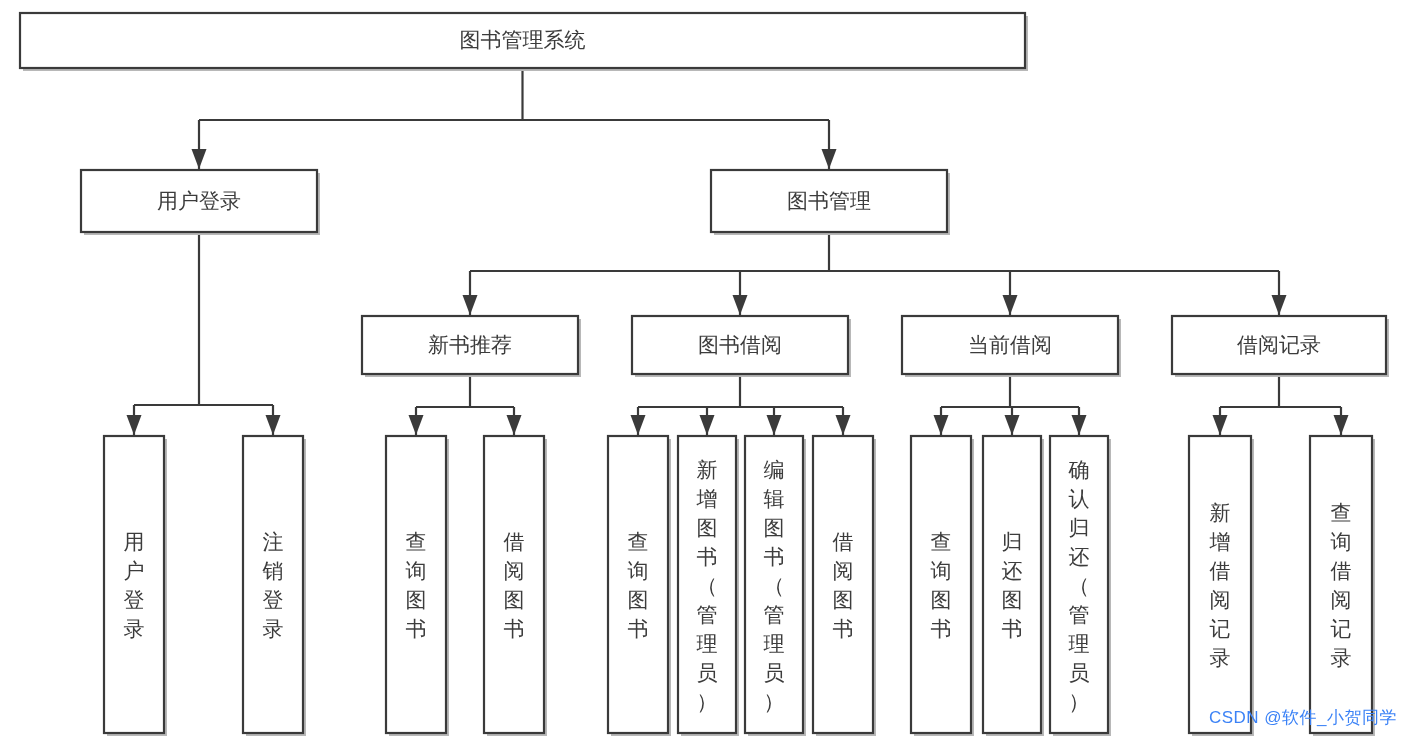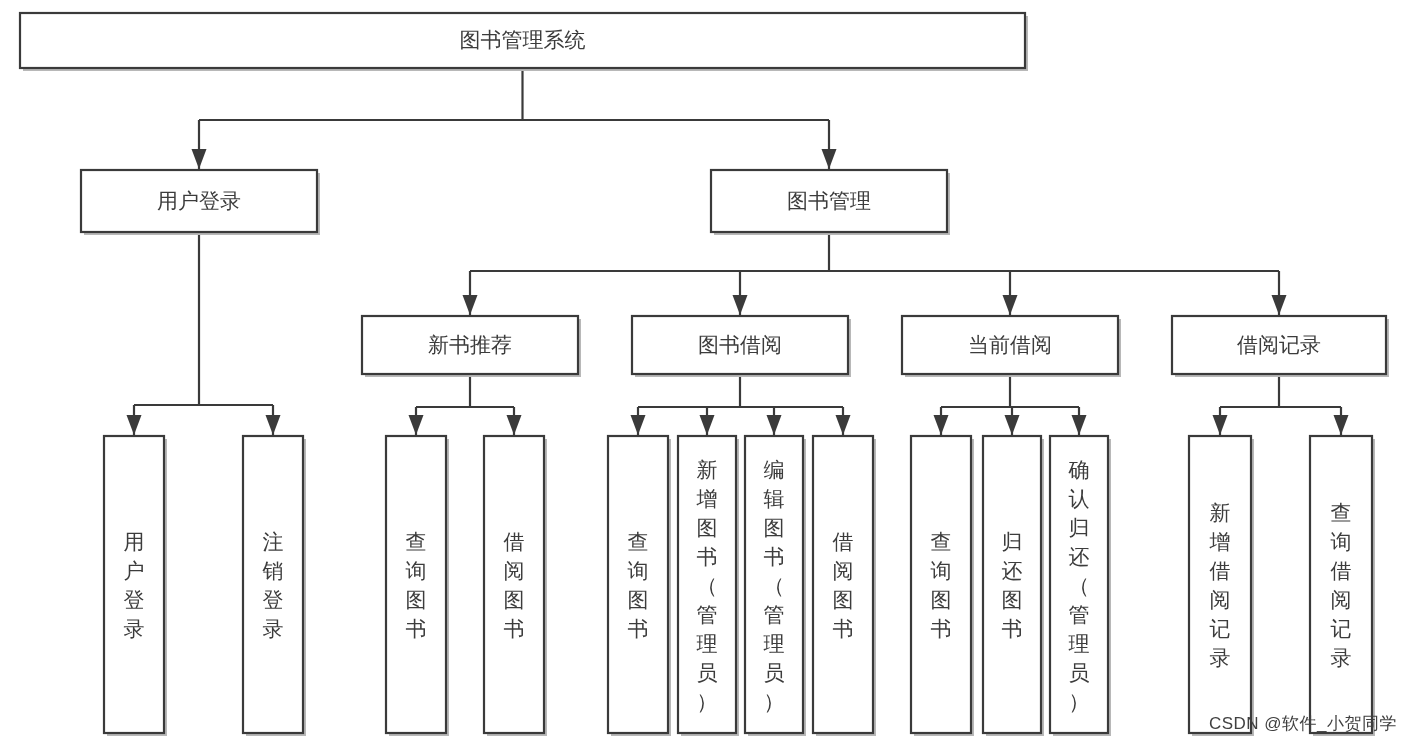--- a/index.html
+++ b/index.html
@@ -50,24 +50,24 @@
     stroke-width: 2.2;
     fill: none;
   }
   .edge-arrow {
     fill: #3a3a3a;
     stroke: none;
   }
   .watermark {
     position: absolute;
     right: 8px;
-    bottom: 12px;
+    bottom: 18px;
     font-family: "Liberation Sans", "DejaVu Sans", sans-serif;
     font-size: 17px;
-    color: #404040;
+    color: #3b82f6;
     letter-spacing: 0.5px;
     white-space: pre;
     pointer-events: none;
   }
 </style>
 </head>
 <body>
 
 <div id="chart-root">
   <svg id="diagram-svg" width="1405" height="747" viewBox="0 0 1405 747">

